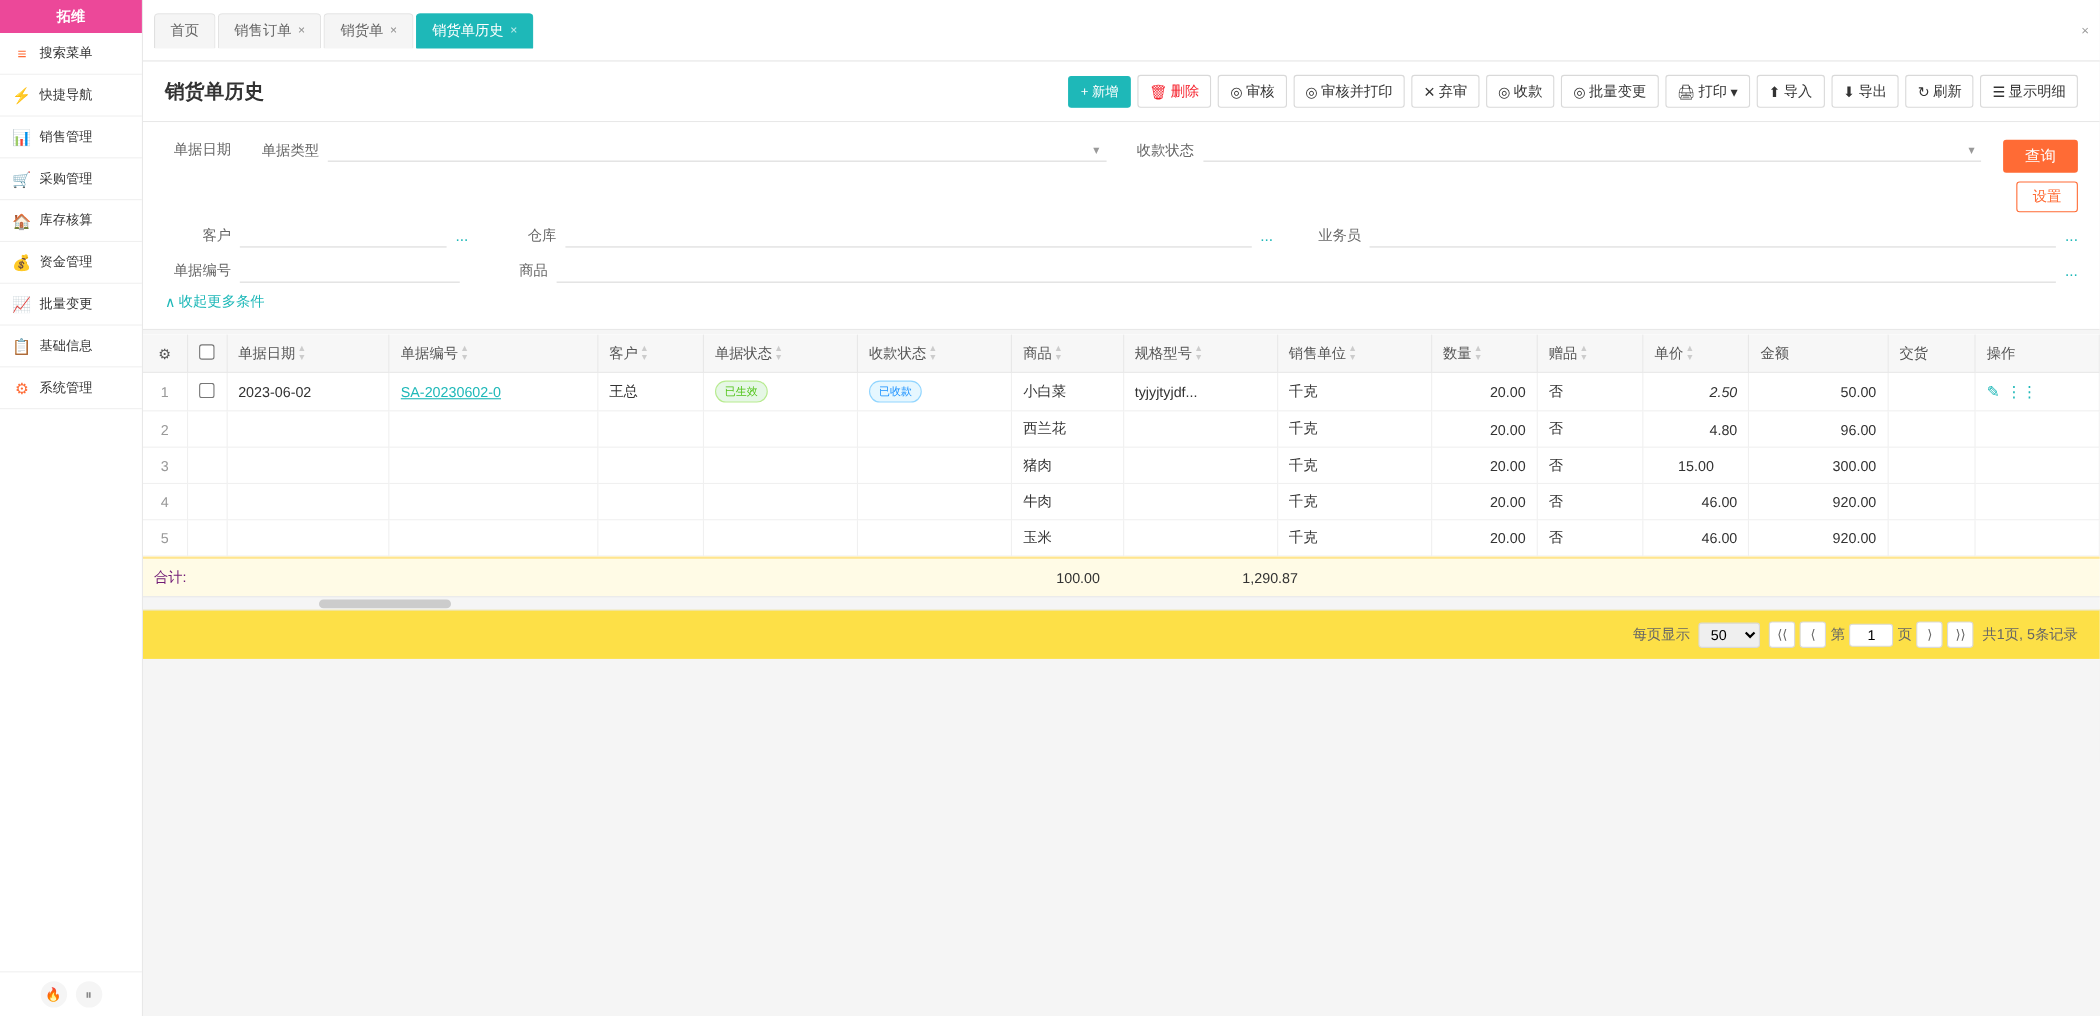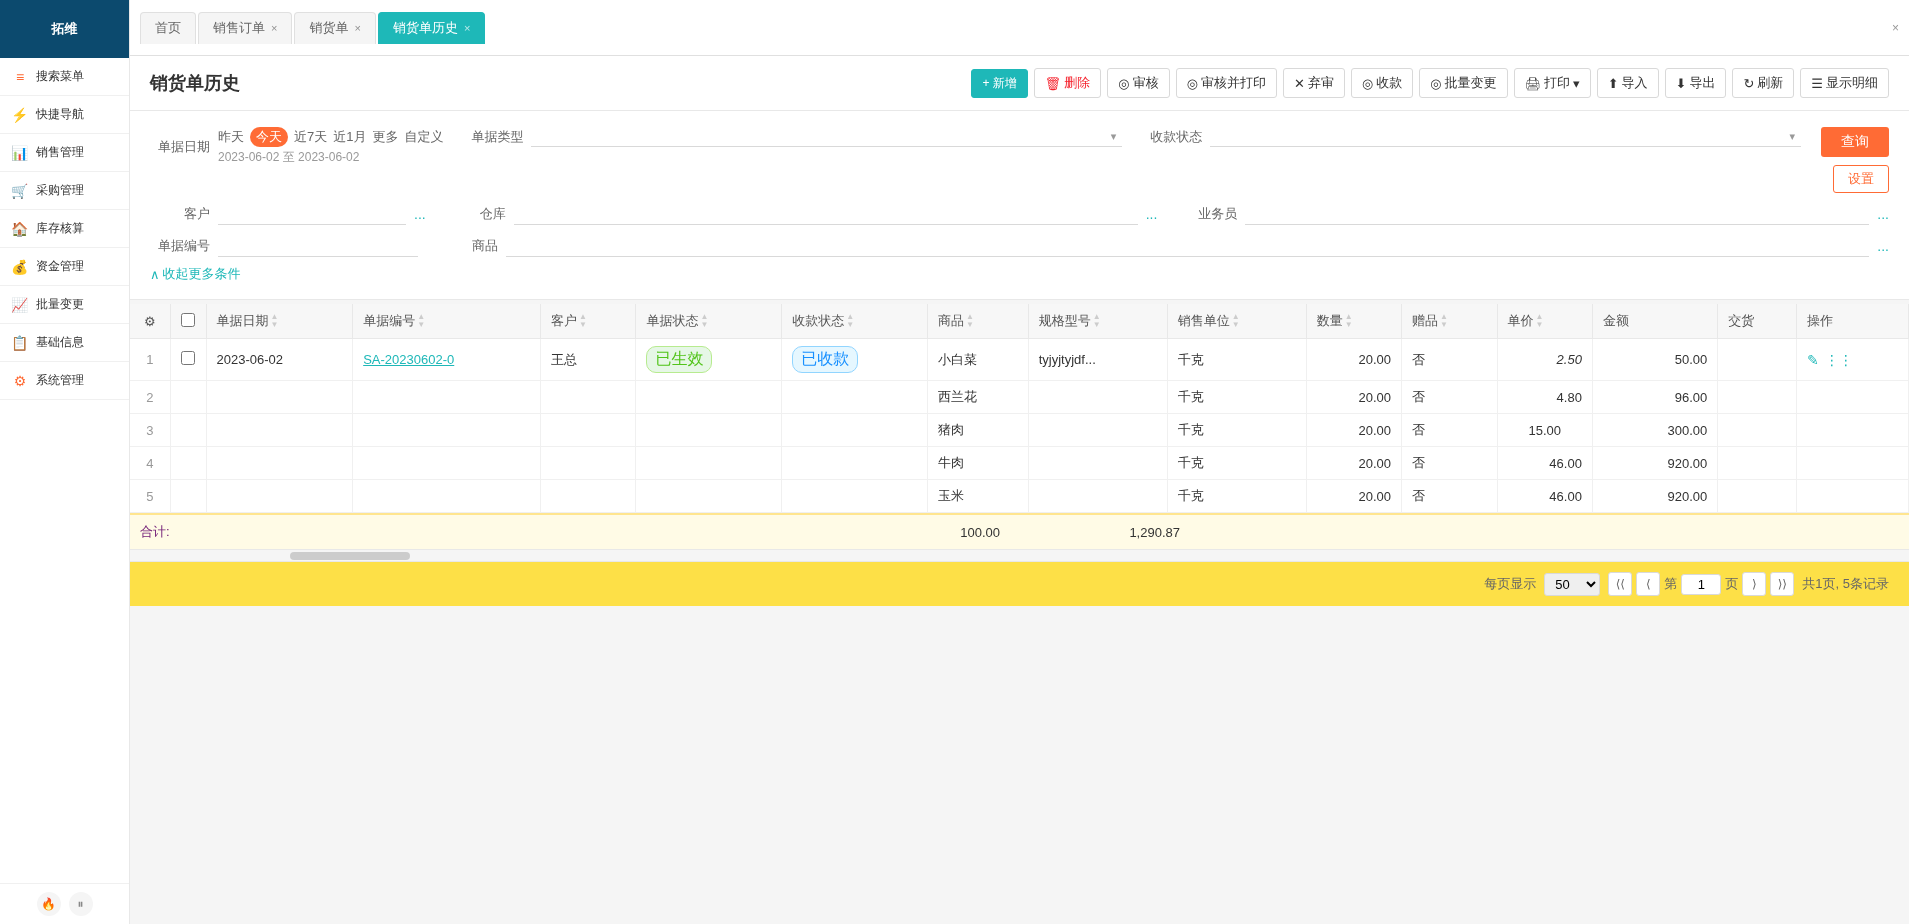--- a/index.html
+++ b/index.html
@@ -1,20 +1,20 @@
 <!DOCTYPE html>
 <html><head>
   <meta charset="utf-8">
   <style>
     * { box-sizing: border-box; margin: 0; padding: 0; font-family: 'Microsoft YaHei', Arial, sans-serif; font-size: 13px; }
     body { display: flex; height: 924px; overflow: hidden; background: #f5f5f5; }
     
     
     .sidebar { width: 130px; background: #fff; border-right: 1px solid #e8e8e8; display: flex; flex-direction: column; flex-shrink: 0; }
-    .sidebar-logo { height: 58px; background: #0c4a6e; display: flex; align-items: center; justify-content: center; color: white; font-size: 12px; font-weight: bold; }
+    .sidebar-logo { height: 30px; background: #ec4899; display: flex; align-items: center; justify-content: center; color: white; font-size: 12px; font-weight: bold; }
     .sidebar-item { display: flex; align-items: center; padding: 10px 12px; cursor: pointer; color: #333; gap: 8px; border-bottom: 1px solid #f0f0f0; }
     .sidebar-item .icon { width: 16px; height: 16px; display: flex; align-items: center; justify-content: center; color: #ff6b35; font-size: 14px; }
     .sidebar-item .label { font-size: 12px; }
     .sidebar-bottom { margin-top: auto; padding: 8px; display: flex; gap: 8px; justify-content: center; border-top: 1px solid #f0f0f0; }
     .sidebar-bottom-icon { width: 24px; height: 24px; background: #f5f5f5; border-radius: 50%; display: flex; align-items: center; justify-content: center; cursor: pointer; color: #888; font-size: 12px; }
     
     
     .main { flex: 1; display: flex; flex-direction: column; overflow: hidden; }
     
     
@@ -52,21 +52,21 @@
     .btn-settings { background: #fff; color: #ff6b35; border: 1px solid #ff6b35; padding: 4px 14px; font-size: 13px; border-radius: 3px; cursor: pointer; margin-top: 4px; }
     .query-group { display: flex; flex-direction: column; align-items: flex-end; gap: 4px; }
     
     
     .table-container { background: #fff; margin: 0 0 0 0; }
     .table-wrapper { overflow-x: auto; }
     table { width: 100%; border-collapse: collapse; }
     thead th { background: #f7f7f7; border-bottom: 1px solid #e8e8e8; border-right: 1px solid #e8e8e8; padding: 8px 10px; font-size: 12px; color: #555; font-weight: normal; white-space: nowrap; text-align: left; }
     thead th:first-child { width: 40px; text-align: center; }
     tbody td { border-bottom: 1px solid #f0f0f0; border-right: 1px solid #f0f0f0; padding: 7px 10px; font-size: 13px; color: #333; vertical-align: middle; }
-    .badge { display: inline-block; padding: 2px 8px; border-radius: 10px; font-size: 16px; }
+    .badge { display: inline-block; padding: 2px 8px; border-radius: 10px; font-size: 10px; }
     .badge-green { background: #e6f7e6; color: #52c41a; border: 1px solid #b7eb8f; }
     .badge-blue { background: #e6f7ff; color: #1890ff; border: 1px solid #91d5ff; }
     .link { color: #1eb8b8; cursor: pointer; text-decoration: underline; }
     .checkbox { width: 14px; height: 14px; cursor: pointer; }
     
     
     .table-footer { background: #fffbe6; border-top: 2px solid #ffe58f; padding: 8px 10px; display: flex; align-items: center; }
     .footer-label { color: #701a75; font-size: 13px; min-width: 80px; }
     .footer-cell { font-size: 13px; color: #333; }
     
@@ -221,31 +221,20 @@
           <span>显示明细</span>
         </button>
       </div>
     </div>
 
     <div class="filter-area">
 
       <div style="display:flex; align-items:flex-start; gap:20px; margin-bottom:10px;">
         <div class="filter-item">
           <span class="filter-label">单据日期</span>
-          <div style="display:flex; flex-direction:column;">
-            <div class="date-shortcuts">
-              <span class="date-shortcut">昨天</span>
-              <span class="date-shortcut active">今天</span>
-              <span class="date-shortcut">近7天</span>
-              <span class="date-shortcut">近1月</span>
-              <span class="date-shortcut">更多</span>
-              <span class="date-shortcut">自定义</span>
-            </div>
-            <div class="date-range">2023-06-02 至 2023-06-02</div>
-          </div>
         </div>
 
         <div class="filter-item" style="flex:1;">
           <span class="filter-label">单据类型</span>
           <div class="filter-select" style="flex:1; min-width:200px; border-bottom: 1px solid #d9d9d9;">
             <span style="flex:1;"></span>
             <span class="filter-select-arrow">▾</span>
           </div>
         </div>
 

